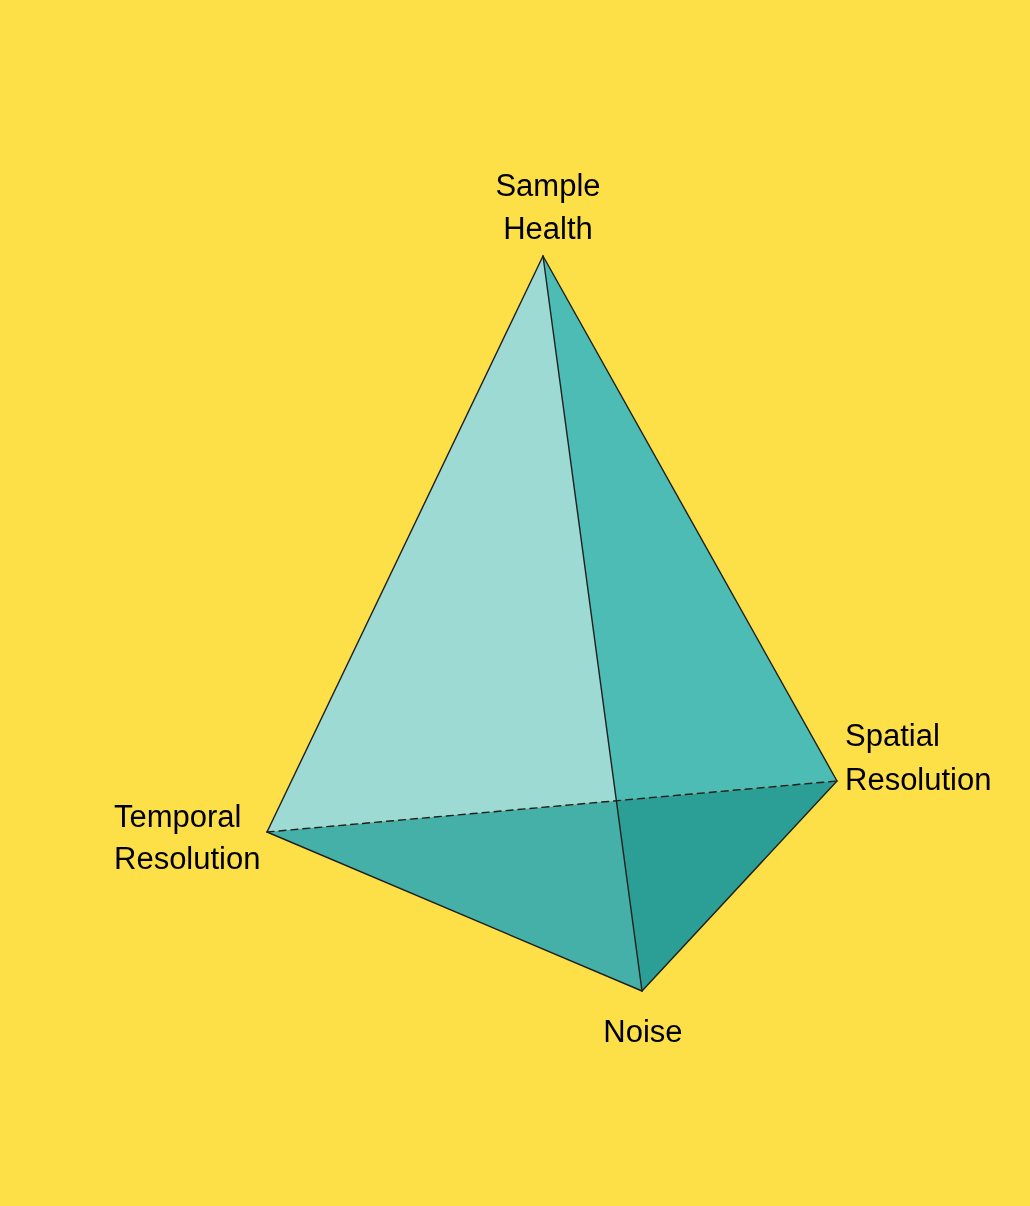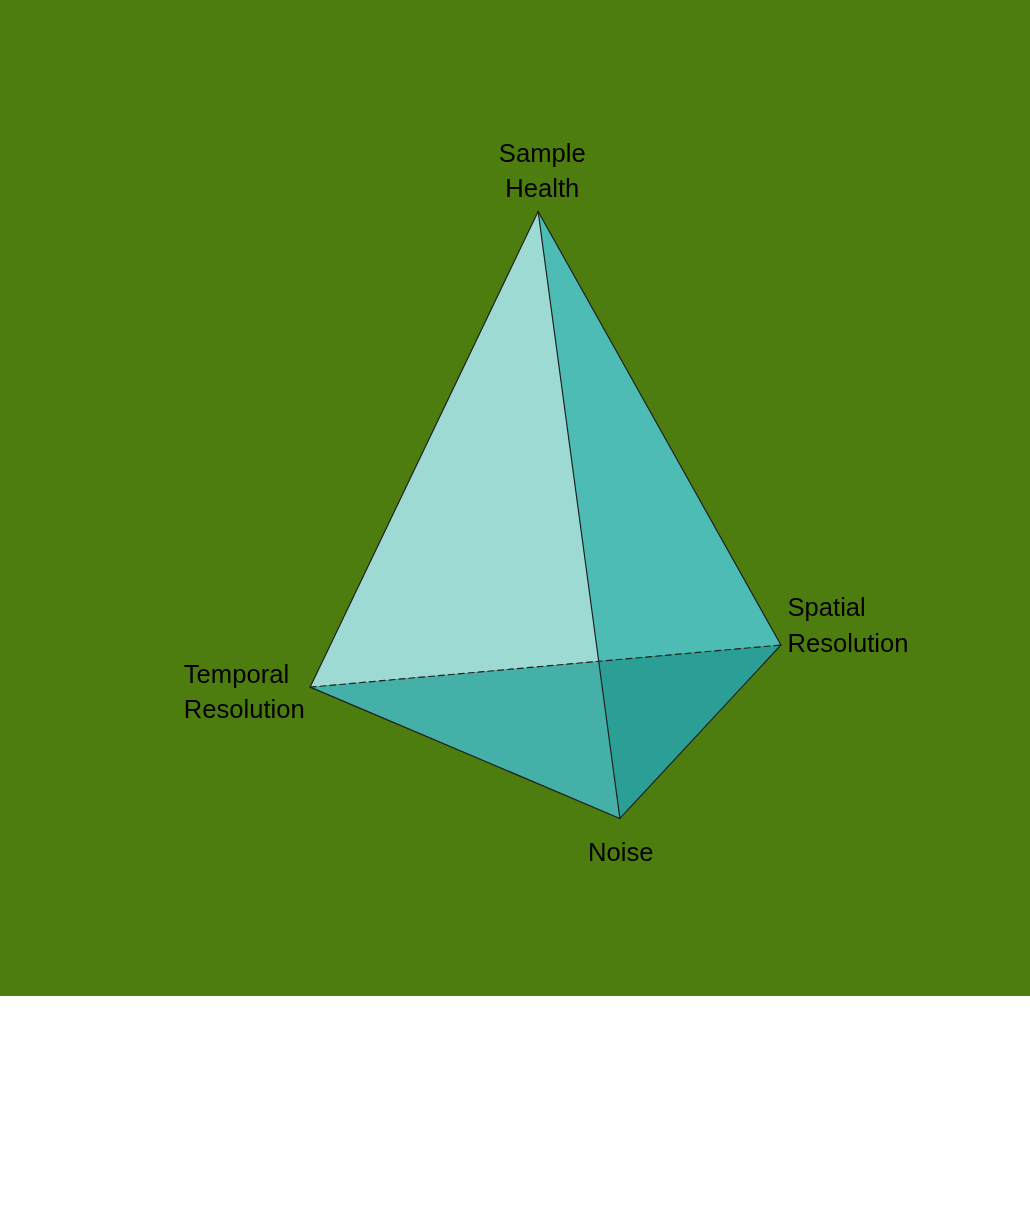--- a/index.html
+++ b/index.html
@@ -3,22 +3,22 @@
 <meta charset="utf-8">
 <style>
   html, body {
     margin: 0;
     padding: 0;
     background: #ffffff;
   }
   .canvas {
     position: relative;
     width: 1030px;
-    height: 996px;
-    background: #4d7c0f;
+    height: 1206px;
+    background: #fde047;
     overflow: hidden;
   }
   .canvas svg {
     position: absolute;
     left: 0;
     top: 0;
     width: 100%;
     height: 100%;
   }
   .vlabel {

